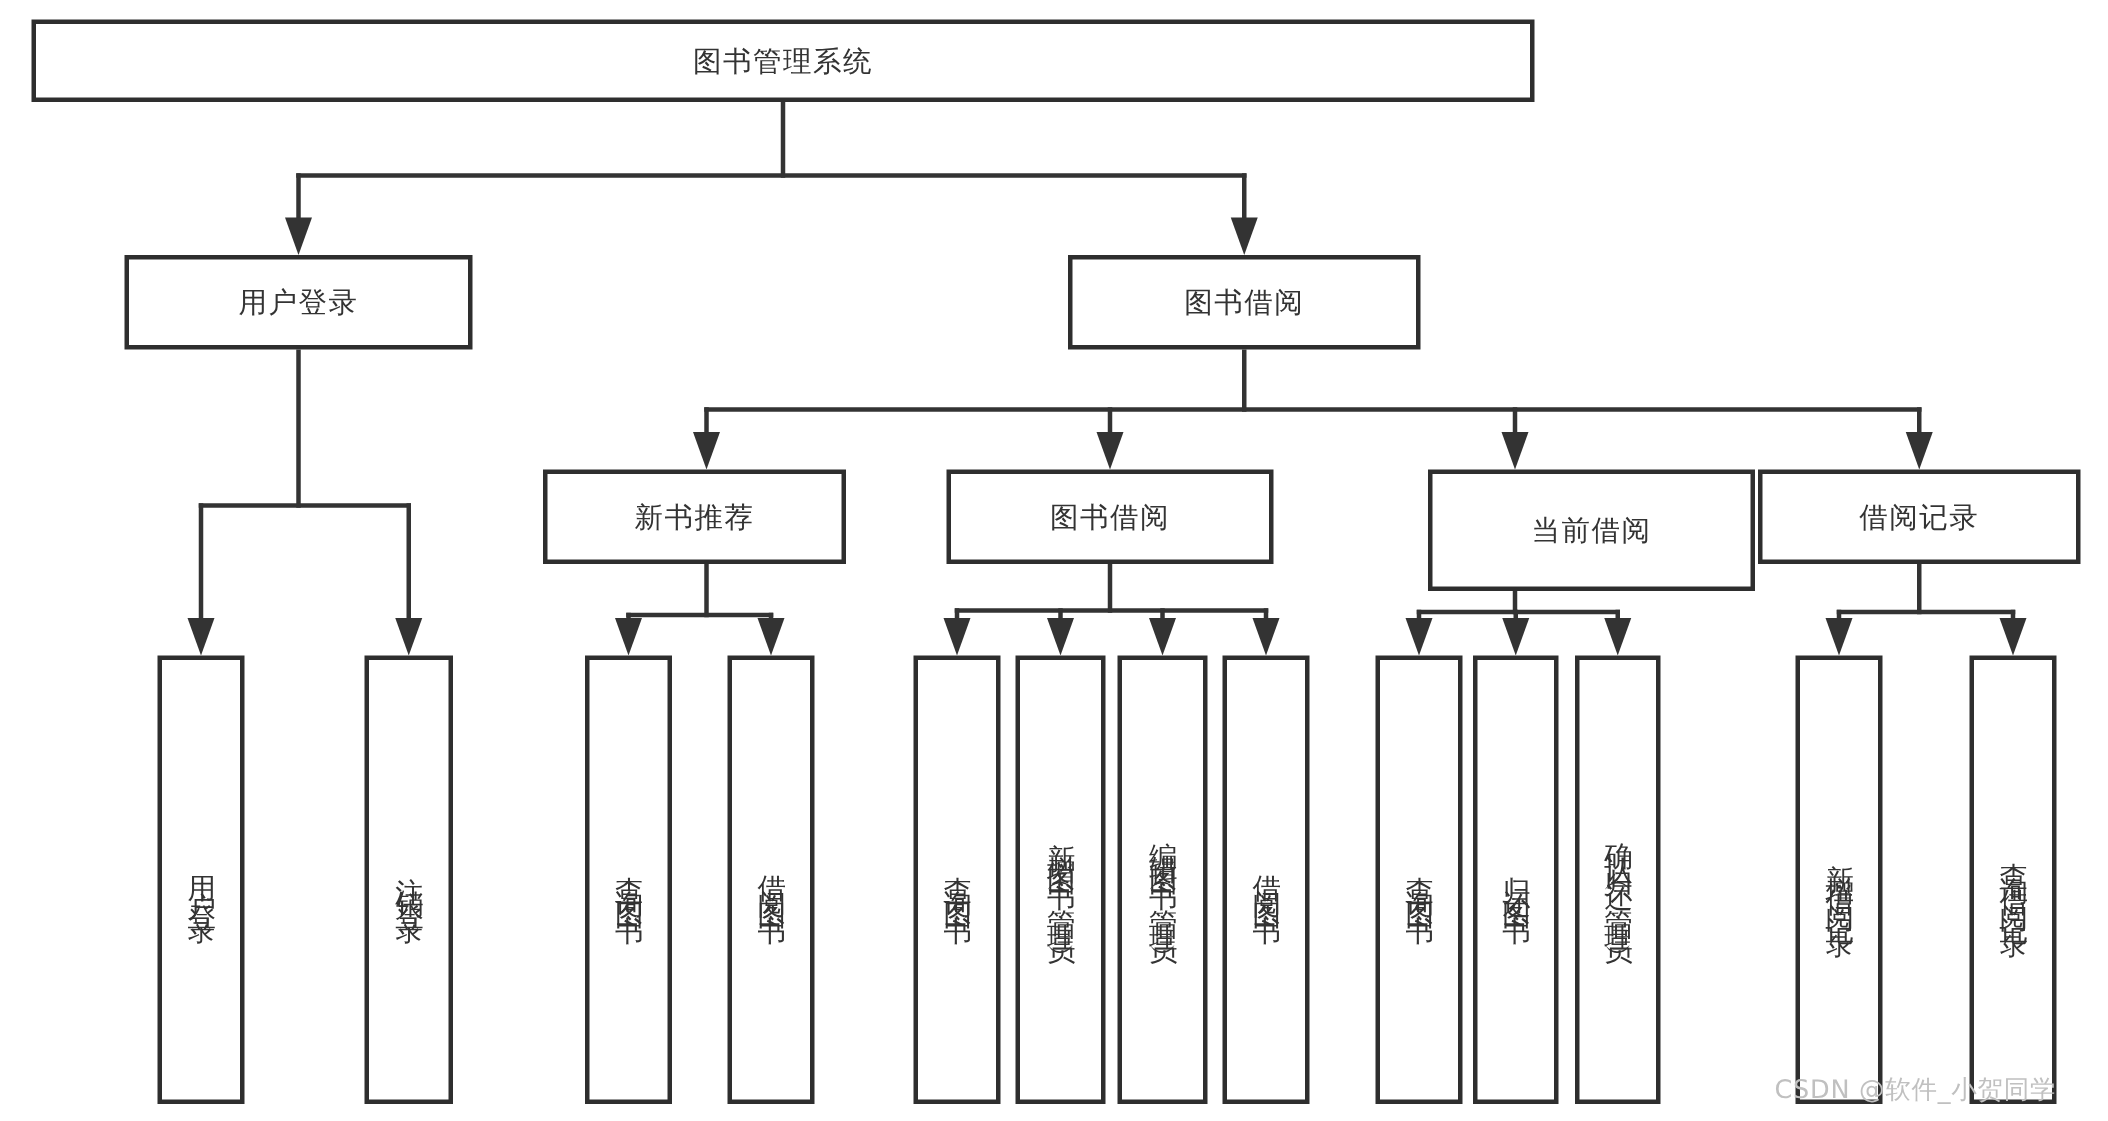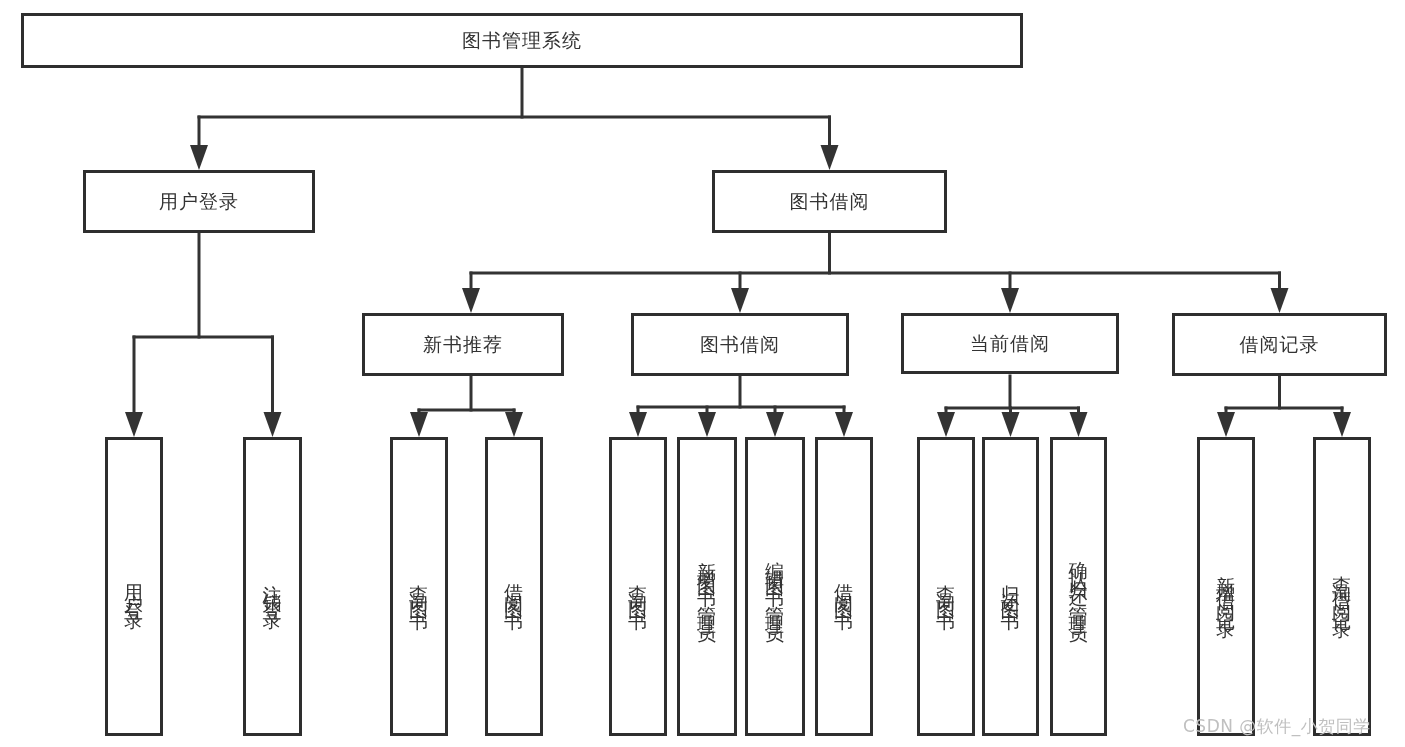--- a/index.html
+++ b/index.html
@@ -143,21 +143,21 @@
     </div>
     <div class="node vertical" style="left: 243px; top: 437px; width: 59px; height: 299px; border-color: rgb(46, 46, 46);">
       <span class="node-label" style="color: rgb(51, 51, 51);">注销登录</span>
     </div>
     <div class="node horizontal" style="left: 362px; top: 313px; width: 202px; height: 63px; border-color: rgb(46, 46, 46);">
       <span class="node-label" style="color: rgb(51, 51, 51);">新书推荐</span>
     </div>
     <div class="node horizontal" style="left: 631px; top: 313px; width: 218px; height: 63px; border-color: rgb(46, 46, 46);">
       <span class="node-label" style="color: rgb(51, 51, 51);">图书借阅</span>
     </div>
-    <div class="node horizontal" style="left: 901px; top: 313px; width: 218px; height: 61px; border-color: rgb(46, 46, 46);">
+    <div class="node horizontal" style="left: 952px; top: 313px; width: 218px; height: 81px; border-color: rgb(46, 46, 46);">
       <span class="node-label" style="color: rgb(51, 51, 51);">当前借阅</span>
     </div>
     <div class="node horizontal" style="left: 1172px; top: 313px; width: 215px; height: 63px; border-color: rgb(46, 46, 46);">
       <span class="node-label" style="color: rgb(51, 51, 51);">借阅记录</span>
     </div>
     <div class="node vertical" style="left: 390px; top: 437px; width: 58px; height: 299px; border-color: rgb(46, 46, 46);">
       <span class="node-label" style="color: rgb(51, 51, 51);">查询图书</span>
     </div>
     <div class="node vertical" style="left: 485px; top: 437px; width: 58px; height: 299px; border-color: rgb(46, 46, 46);">
       <span class="node-label" style="color: rgb(51, 51, 51);">借阅图书</span>

